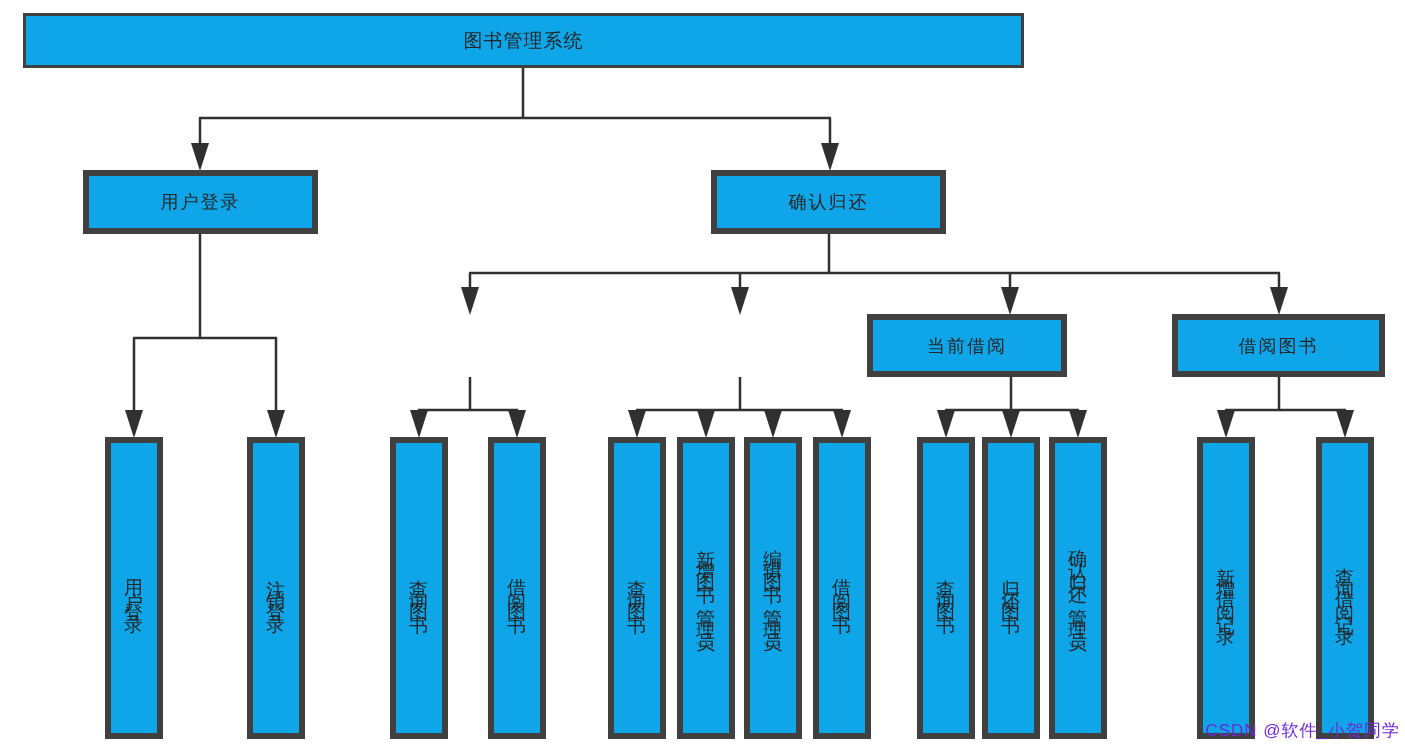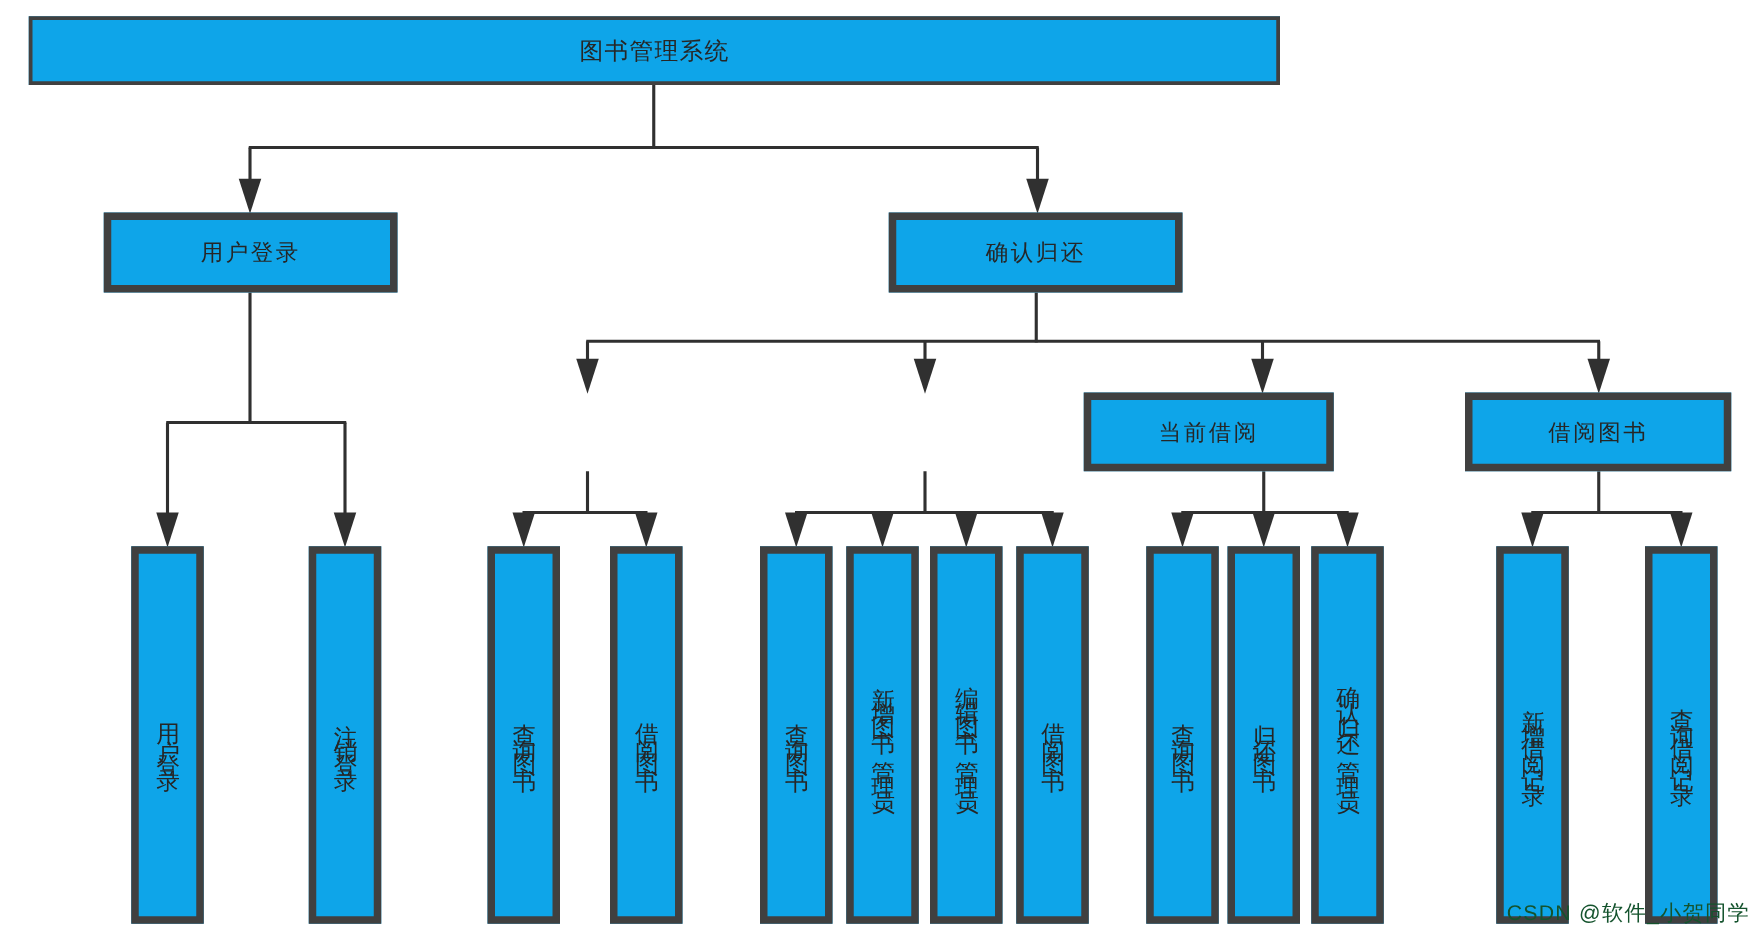--- a/index.html
+++ b/index.html
@@ -30,21 +30,21 @@
     text-orientation:mixed;
     font-size:19px;
     line-height:1;
     letter-spacing:12px;
     white-space:nowrap;
   }
   .watermark{
     position:absolute;
     right:5px;bottom:5px;
     font-size:17px;
-    color:#14532d;
+    color:#6d28d9;
     letter-spacing:1px;
     z-index:3;
   }
 </style>
 </head>
 <body>
 
 <div class="stage">
 
   <svg class="connectors" viewBox="0 0 1405 747" xmlns="http://www.w3.org/2000/svg">

